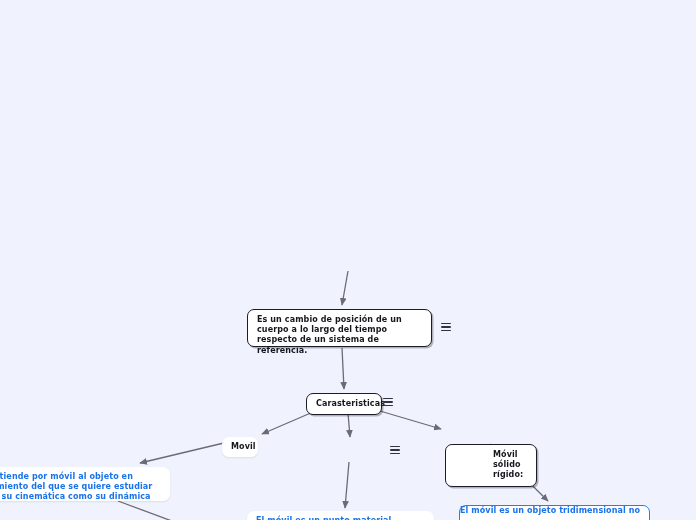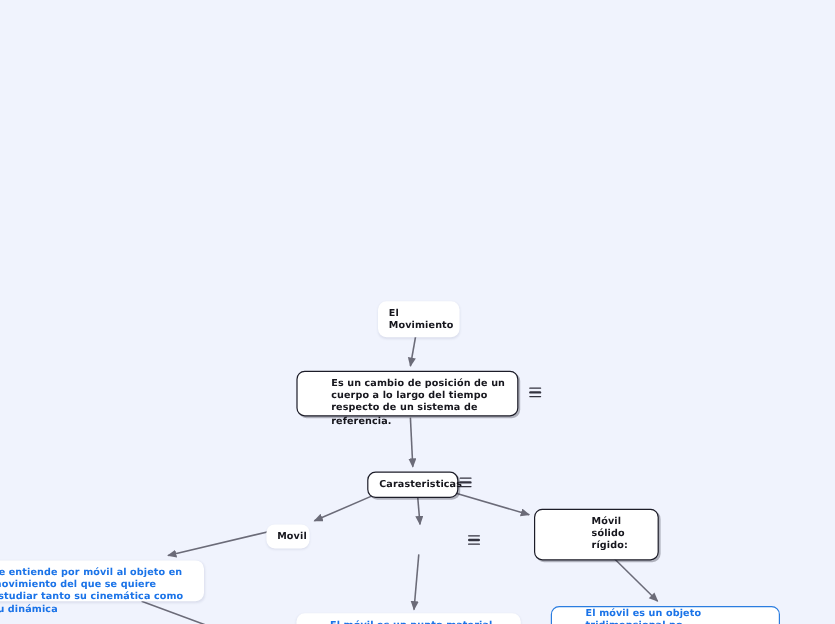--- a/index.html
+++ b/index.html
@@ -62,21 +62,20 @@
   .node.blue-outline {
     border: 1.4px solid #2b7de0;
     box-shadow: none;
   }
   .node .label {
     display: block;
     width: 100%;
   }
   .node.multiline {
     align-items: flex-start;
-    padding-left: 28px;
   }
   .node.multiline .label {
     text-align: left;
   }
   .menu-icon {
     position: absolute;
     z-index: 3;
     width: 11px;
     height: 12px;
     display: flex;
@@ -94,21 +93,21 @@
   .menu-icon i:nth-child(1) { width: 10px; }
   .menu-icon i:nth-child(2) { width: 10px; }
   .menu-icon i:nth-child(3) { width: 10px; }
 
   
   #n-root      { left: 315px; top: 251px; width: 68px; }
   #n-def       { left: 247px; top: 309px; width: 185px; height: 38px; }
   #n-caract    { left: 306px; top: 393px; width: 76px; }
   #n-movil     { left: 222px; top: 437px; width: 36px; }
   #n-movilpunt { left: 315px; top: 441px; width: 72px; }
-  #n-solido    { left: 445px; top: 424px; width: 104px; padding-left: 47px; }
+  #n-solido    { left: 445px; top: 444px; width: 92px; padding-left: 47px; }
   #n-movildef  { left: -35px; top: 467px; width: 205px; height: 34px; }
   #n-solidodef { left: 459px; top: 505px; width: 191px; height: 34px; }
   #n-puntdef   { left: 247px; top: 511px; width: 187px; height: 34px; }
 
   #m-def       { left: 441px; top: 321px; }
   #m-caract    { left: 383px; top: 396px; }
   #m-movilpunt { left: 390px; top: 444px; }
 </style>
 </head>
 <body style="background: rgb(240, 243, 253);">
@@ -134,23 +133,20 @@
 
     <line x1="228" y1="442" x2="140" y2="463" stroke="#6b6b78" stroke-width="1.3" marker-end="url(#arrow)"></line>
 
     <line x1="118" y1="501" x2="180" y2="524" stroke="#6b6b78" stroke-width="1.3"></line>
 
     <line x1="349" y1="462" x2="345" y2="508" stroke="#6b6b78" stroke-width="1.3" marker-end="url(#arrow)"></line>
 
     <line x1="490" y1="444" x2="548" y2="501" stroke="#6b6b78" stroke-width="1.3" marker-end="url(#arrow)"></line>
   </svg>
 
-  <div class="node plain centered" id="n-root">
-    <span class="label">El Movimiento</span>
-  </div>
 
   <div class="node outlined multiline" id="n-def">
     <span class="label">Es un cambio de posición de un cuerpo a lo largo del tiempo respecto de un sistema de referencia.</span>
   </div>
   <div class="menu-icon" id="m-def">
     <i></i>
       <i></i>
       <i></i>
   </div>
 

